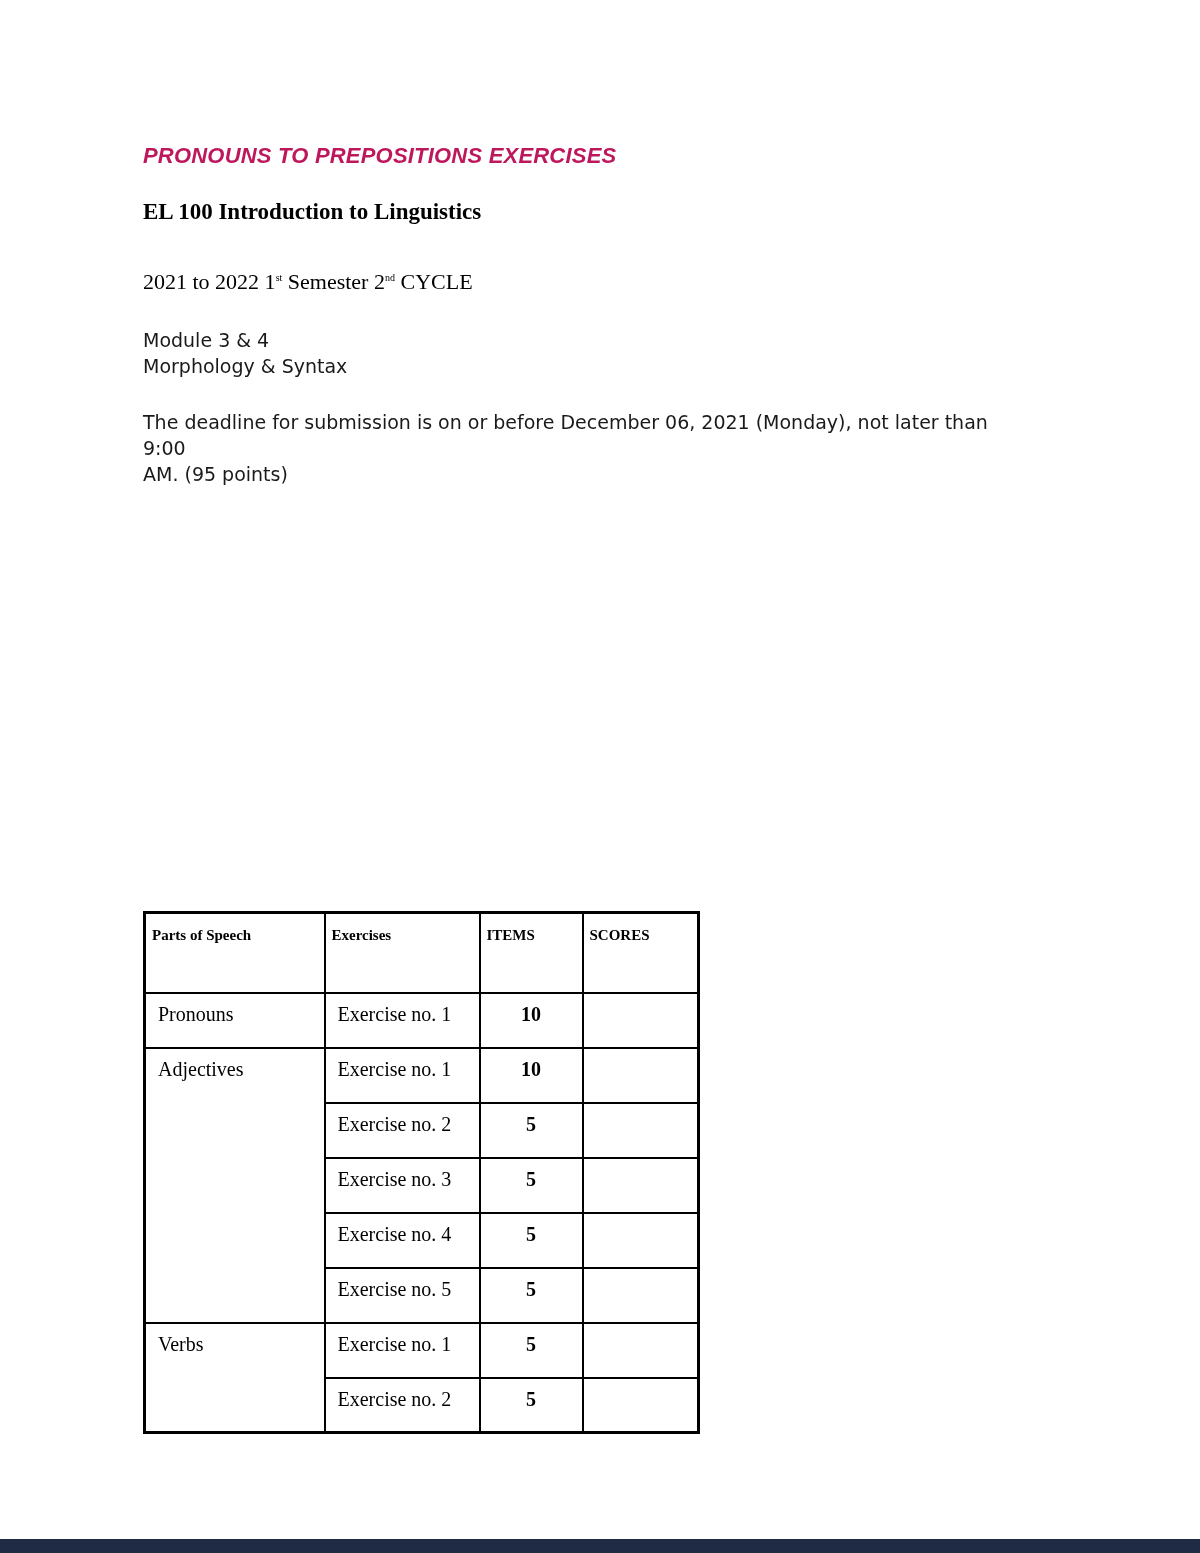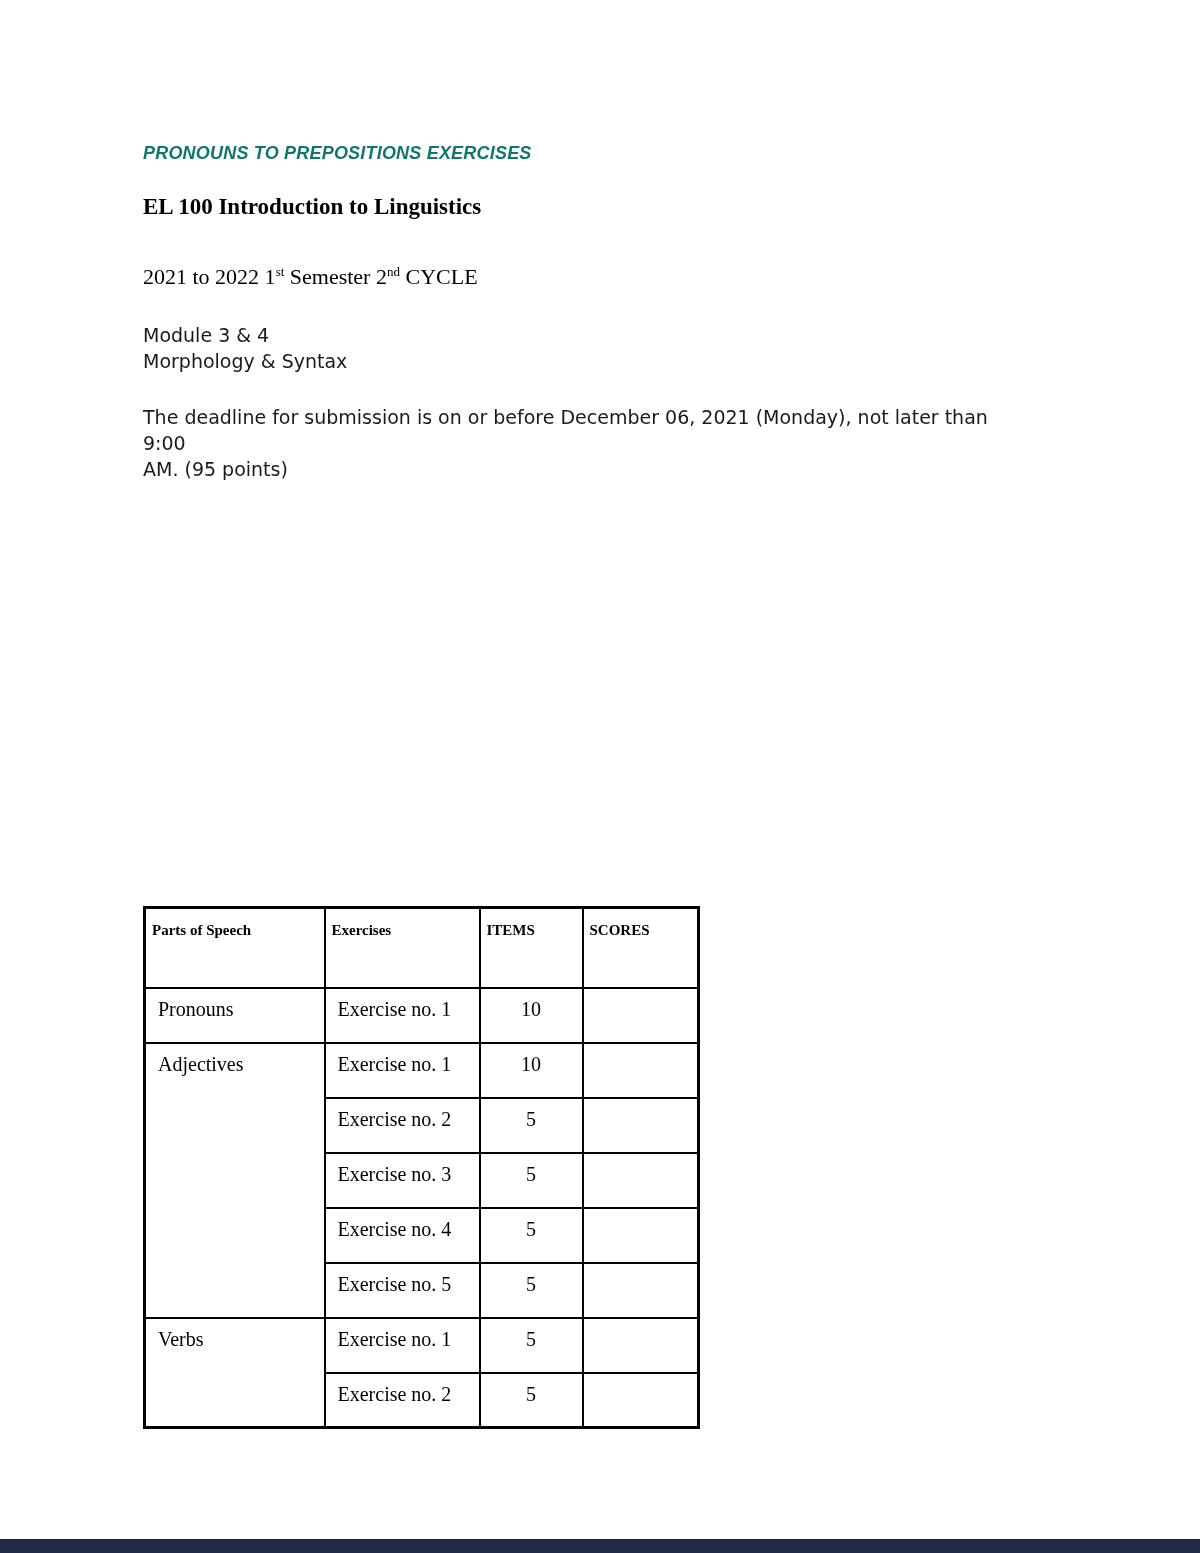--- a/index.html
+++ b/index.html
@@ -11,39 +11,39 @@
     background: #ffffff;
     overflow: hidden;
     padding: 143px 170px 0 143px;
     color: #000000;
   }
   .doc-title {
     margin: 0 0 30px 0;
     font-family: "Liberation Sans", sans-serif;
     font-weight: bold;
     font-style: italic;
-    font-size: 18px;
+    font-size: 22px;
     letter-spacing: 0.2px;
-    color: #0f766e;
+    color: #be185d;
   }
   .course-title {
     margin: 0 0 44px 0;
     font-family: "Liberation Serif", serif;
     font-weight: bold;
     font-size: 23px;
     color: #000000;
   }
   .semester-line {
     margin: 0 0 32px 0;
     font-family: "Liberation Serif", serif;
     font-size: 22px;
     color: #000000;
   }
   .semester-line sup {
-    font-size: 13px;
+    font-size: 10px;
     line-height: 0;
   }
   .body-text {
     margin: 0 0 30px 0;
     font-family: "DejaVu Sans", sans-serif;
     font-size: 19px;
     line-height: 1.37;
     color: #1a1a1a;
   }
   .deadline { max-width: 920px; margin-bottom: 7px; }
@@ -65,21 +65,21 @@
     font-size: 15px;
     font-weight: bold;
     text-align: left;
     line-height: 1.25;
   }
   .scores-table td {
     height: 55px;
     font-size: 20px;
     padding: 9px 8px 6px 12px;
   }
-  .scores-table td.items-cell { text-align: center; padding-left: 4px; padding-right: 4px; }
+  .scores-table td.items-cell { text-align: center; padding-left: 4px; padding-right: 4px; font-weight: bold; }
   .scores-table td.score-cell { padding: 0; }
   .footer-bar {
     position: absolute;
     left: 0; bottom: 0;
     width: 100%;
     height: 14px;
   }
 </style>
 </head>
 <body>

